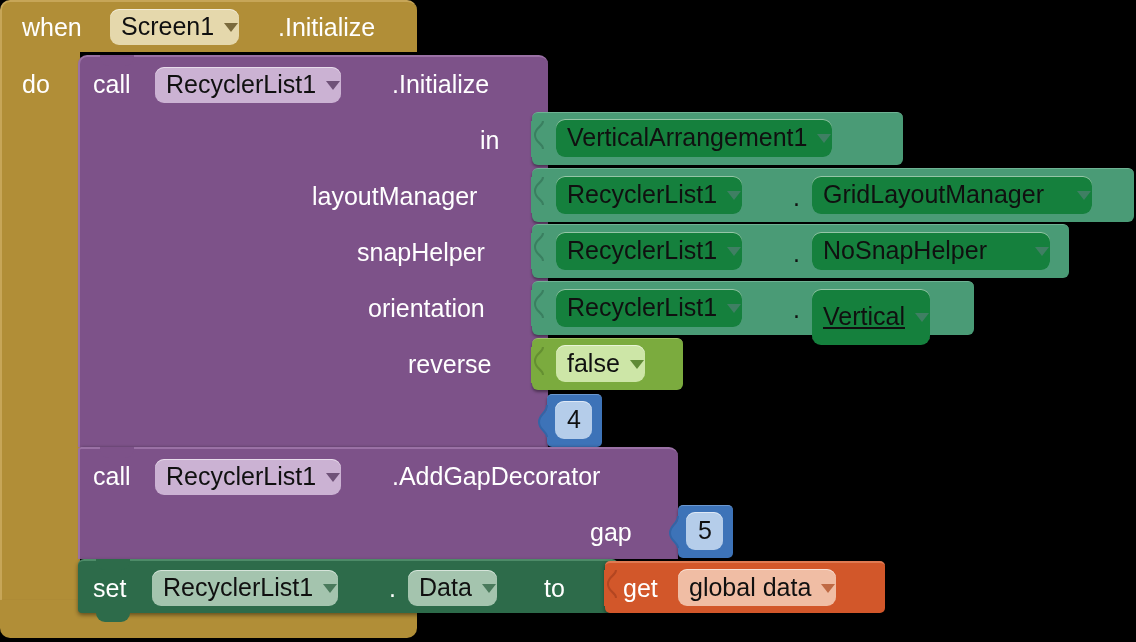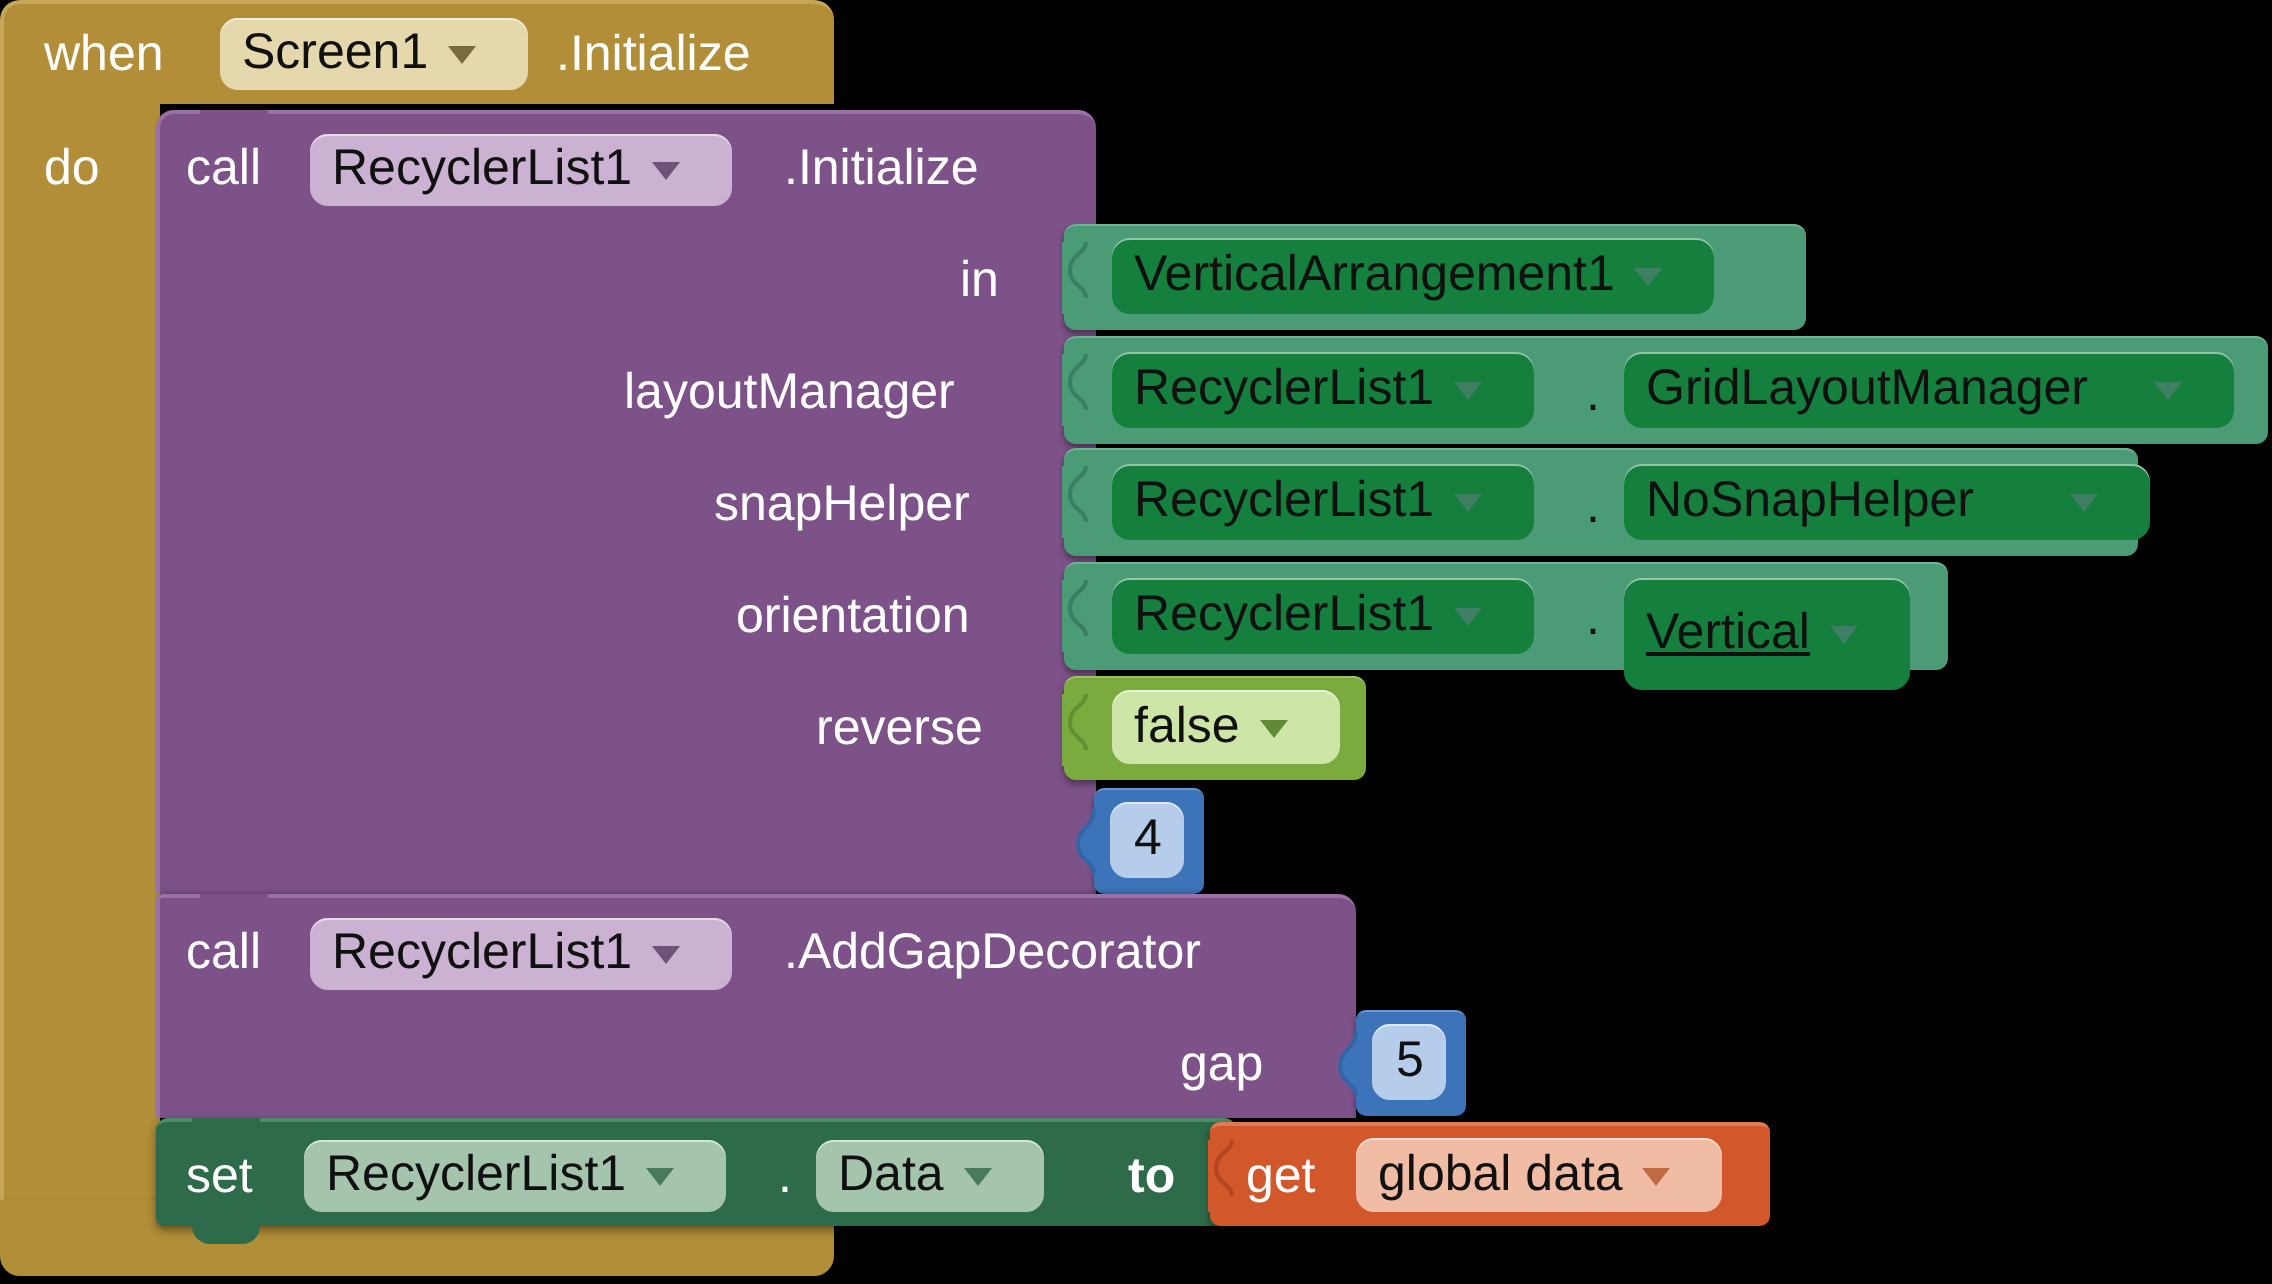--- a/index.html
+++ b/index.html
@@ -23,21 +23,21 @@
     position:absolute;
     font-family:"Liberation Sans", sans-serif;
   }
   .lbl.dark{color:#111;}
 
   
   .field{
     position:absolute;
     display:flex;align-items:center;gap:10px;
     border-radius:9px;
-    padding:3px 26px 4px 11px;
+    padding:3px 1px 4px 11px;
     box-sizing:border-box;
     white-space:nowrap;
     font-size:25px;
     color:#101010;
     line-height:1;
     box-shadow:inset 0 1px 0 rgba(255,255,255,.55);
   }
   .field .ftxt{display:block;}
   .caret{
     width:0;height:0;border-left:7px solid transparent;
@@ -296,21 +296,21 @@
     <span class="caret" style="color:#4a7a5c;"></span>
   </div>
 
   <span class="lbl" style="left:389px;top:576px;">.</span>
 
   <div class="field fld-set" style="left:408px;top:570px;height:36px;">
     <span class="ftxt">Data</span>
     <span class="caret" style="color:#4a7a5c;"></span>
   </div>
 
-  <span class="lbl" style="left:564px;top:576px;font-weight:bold;">to</span>
+  <span class="lbl" style="left:544px;top:576px;">to</span>
 
   <div class="blk getblk" style="left:605px;top:561px;width:280px;height:52px;">
     <div class="socket" style="left:-1px;top:7px;">
       <svg width="22" height="36" viewBox="0 0 22 36">
         <path d="M0,0 H12 C12,6 4,6 4,14 C4,22 12,22 12,28 V36 H0 Z" fill="#d2572a"></path>
         <path d="M12,0 C12,6 4,6 4,14 C4,22 12,22 12,28" fill="none" stroke="#b34621" stroke-width="2"></path>
       </svg>
     </div>
   </div>
   <span class="lbl" style="left:623px;top:576px;">get</span>

